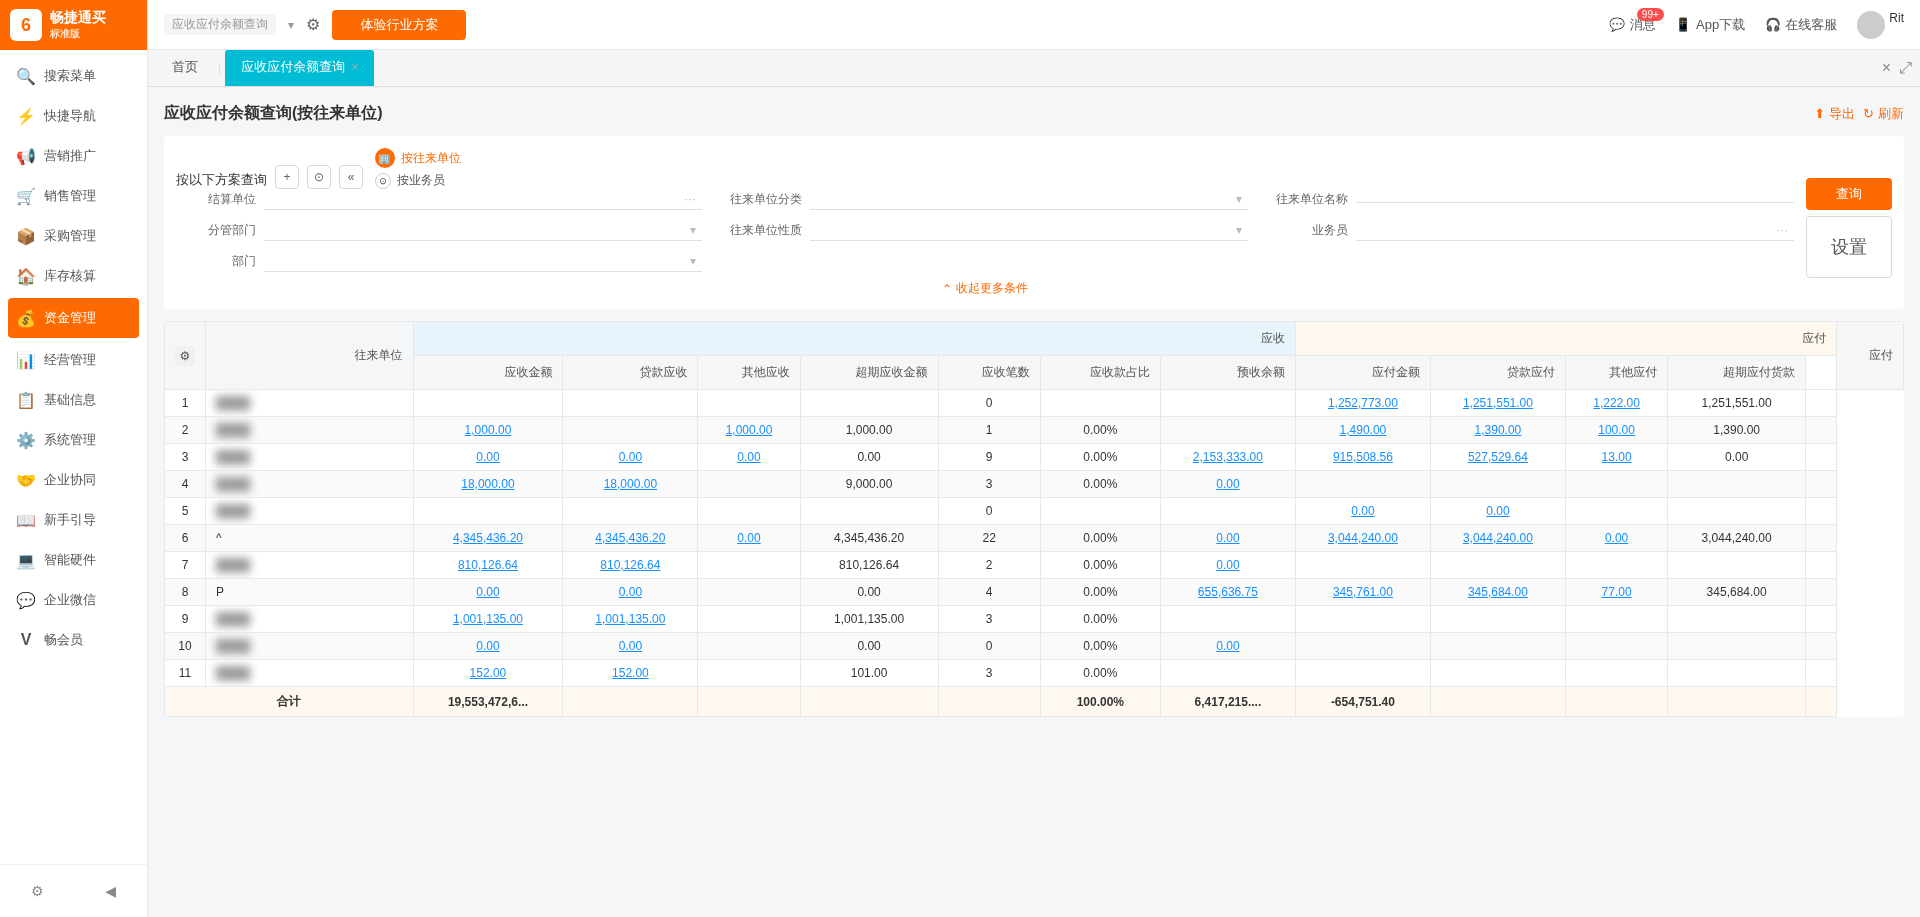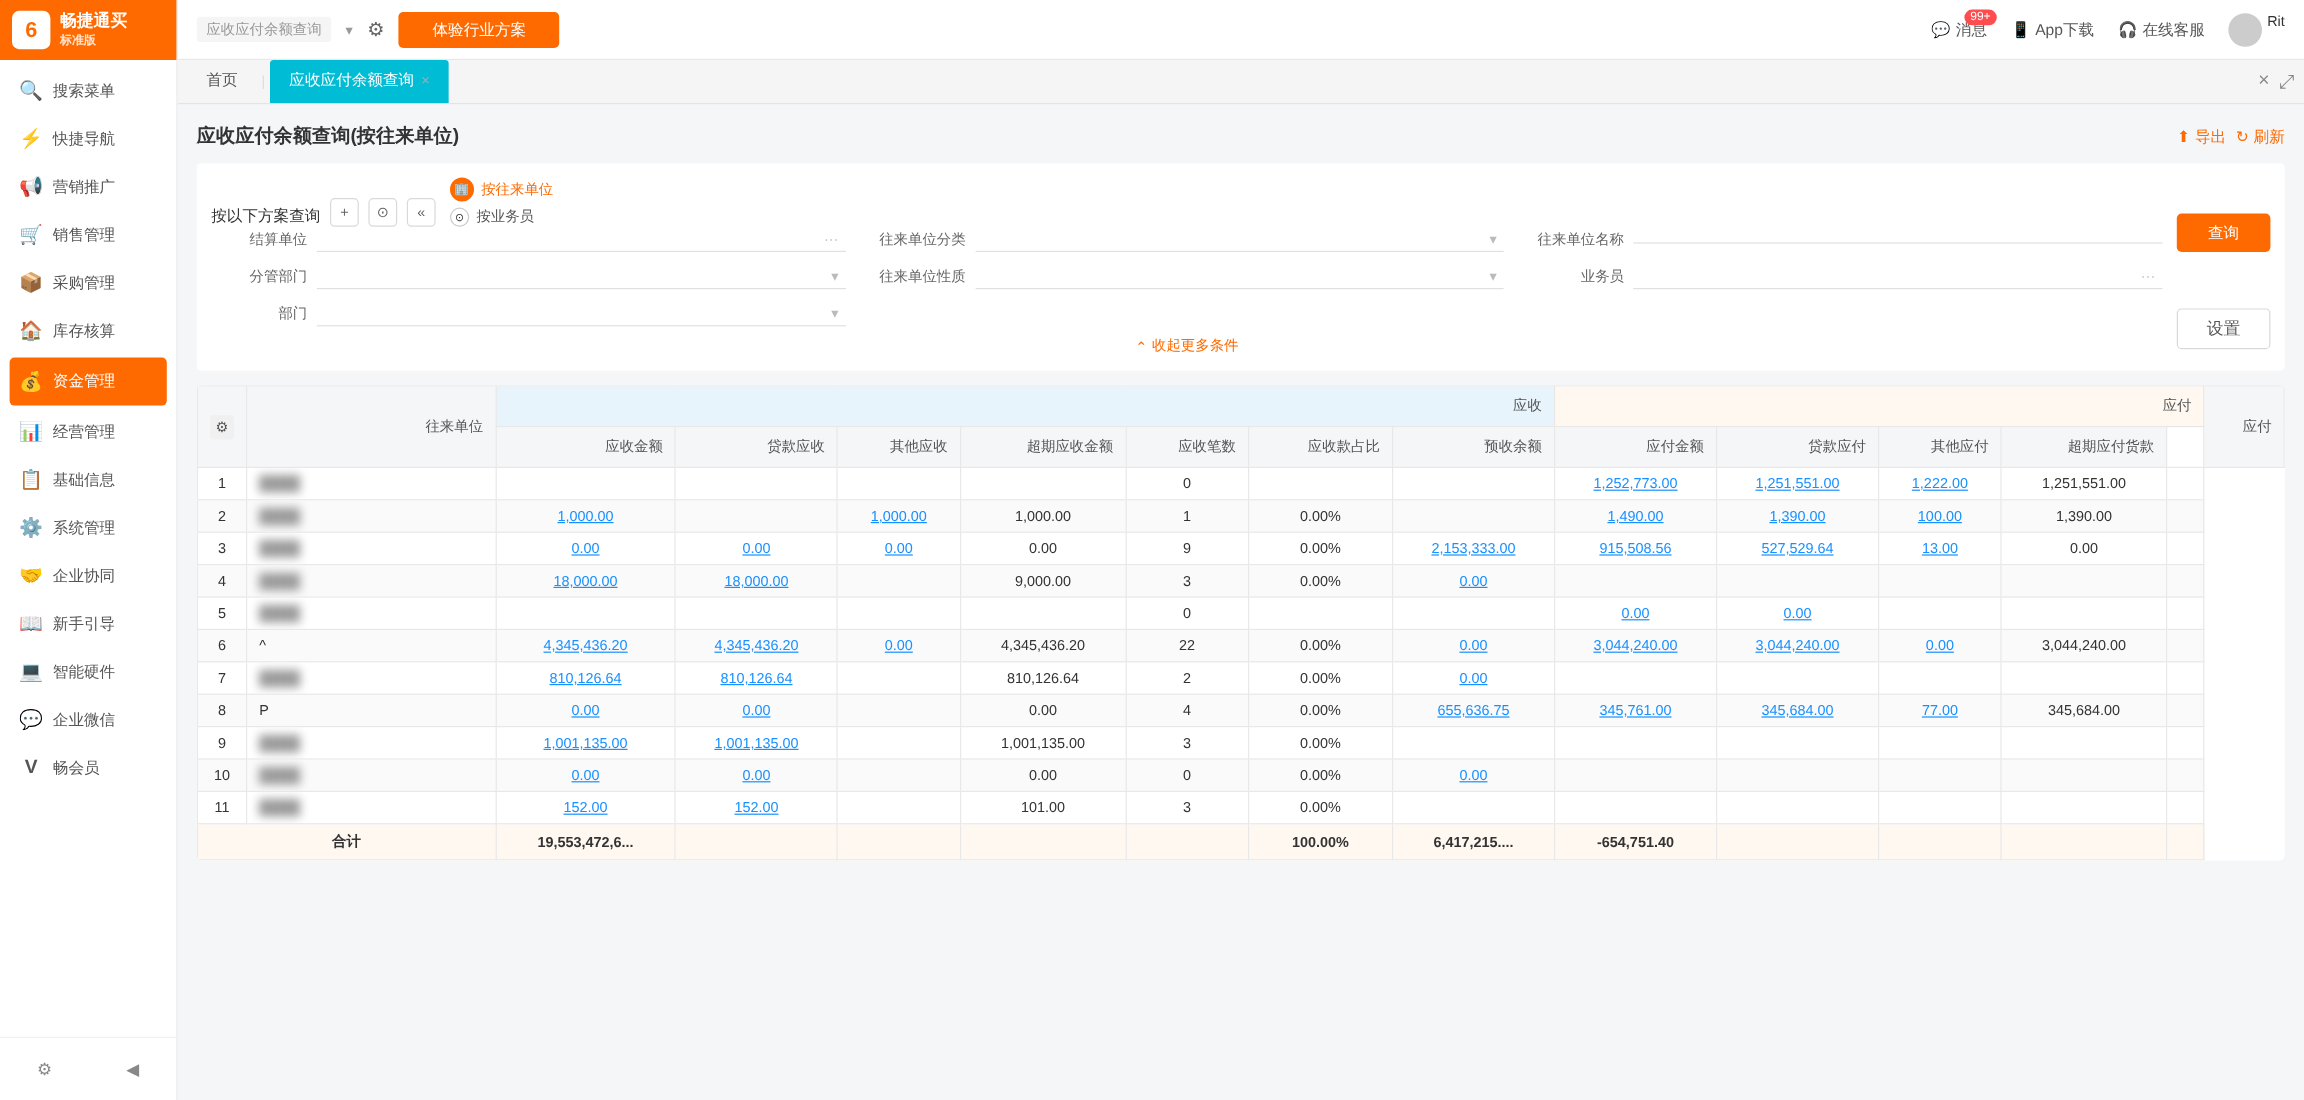--- a/index.html
+++ b/index.html
@@ -289,21 +289,21 @@
           <div style="display:flex;justify-content:center;padding-top:8px;">
             <div style="color:#ff6a00;cursor:pointer;font-size:12px;display:flex;align-items:center;gap:4px;">
               <span>⌃</span>
               <span>收起更多条件</span>
             </div>
           </div>
         </div>
 
         <div style="display:flex;flex-direction:column;gap:6px;padding-top:30px;">
           <button style="background:#ff6a00;color:#fff;border:none;border-radius:4px;padding:7px 24px;cursor:pointer;font-size:13px;">查询</button>
-          <button style="background:#fff;color:#555;border:1px solid #d9d9d9;border-radius:4px;padding:7px 24px;cursor:pointer;font-size:14px;margin-top:41px;">设置</button>
+          <button style="background:#fff;color:#555;border:1px solid #d9d9d9;border-radius:4px;padding:18px 24px;cursor:pointer;font-size:18px;">设置</button>
         </div>
       </div>
     </div>
 
     <div class="table-container">
       <table class="data-table">
         <thead>
           <tr>
             <th rowspan="2" style="width:30px;">
               <div class="settings-icon">⚙</div>

